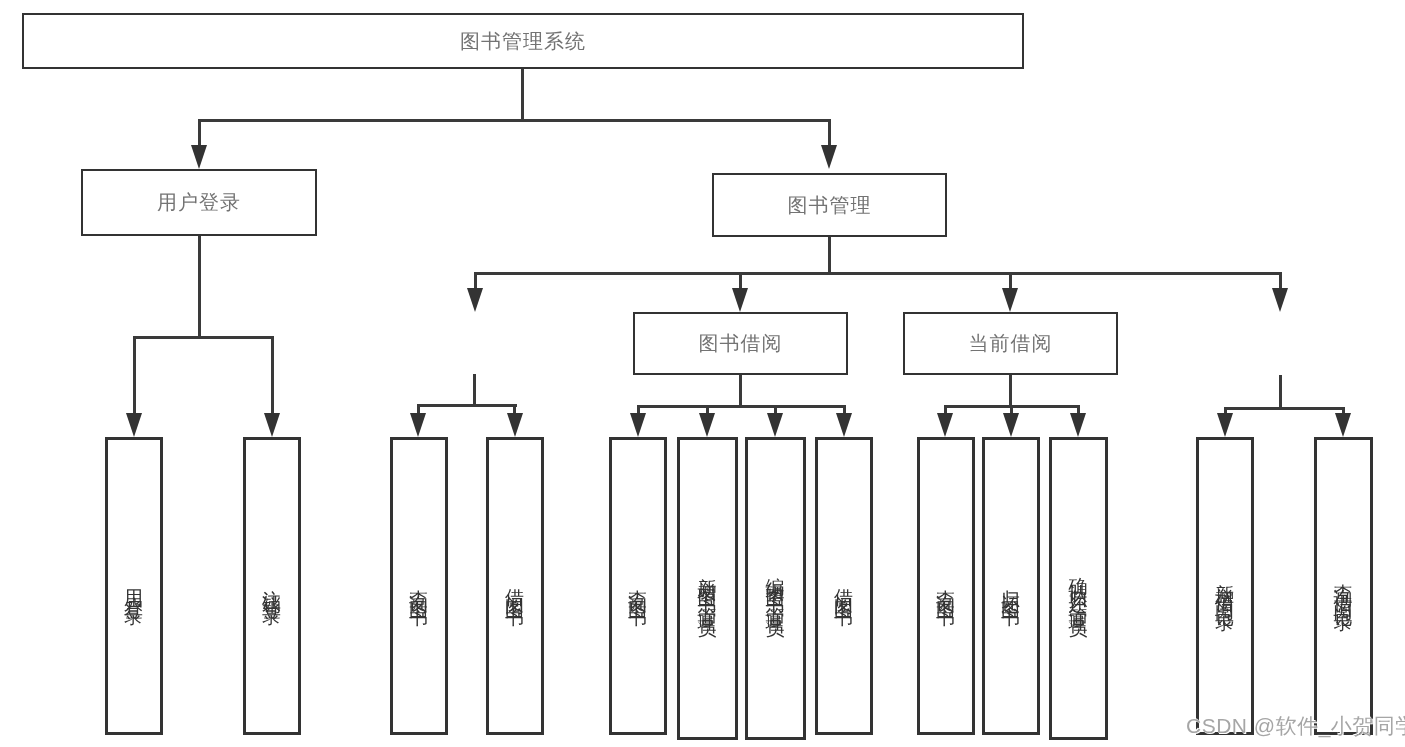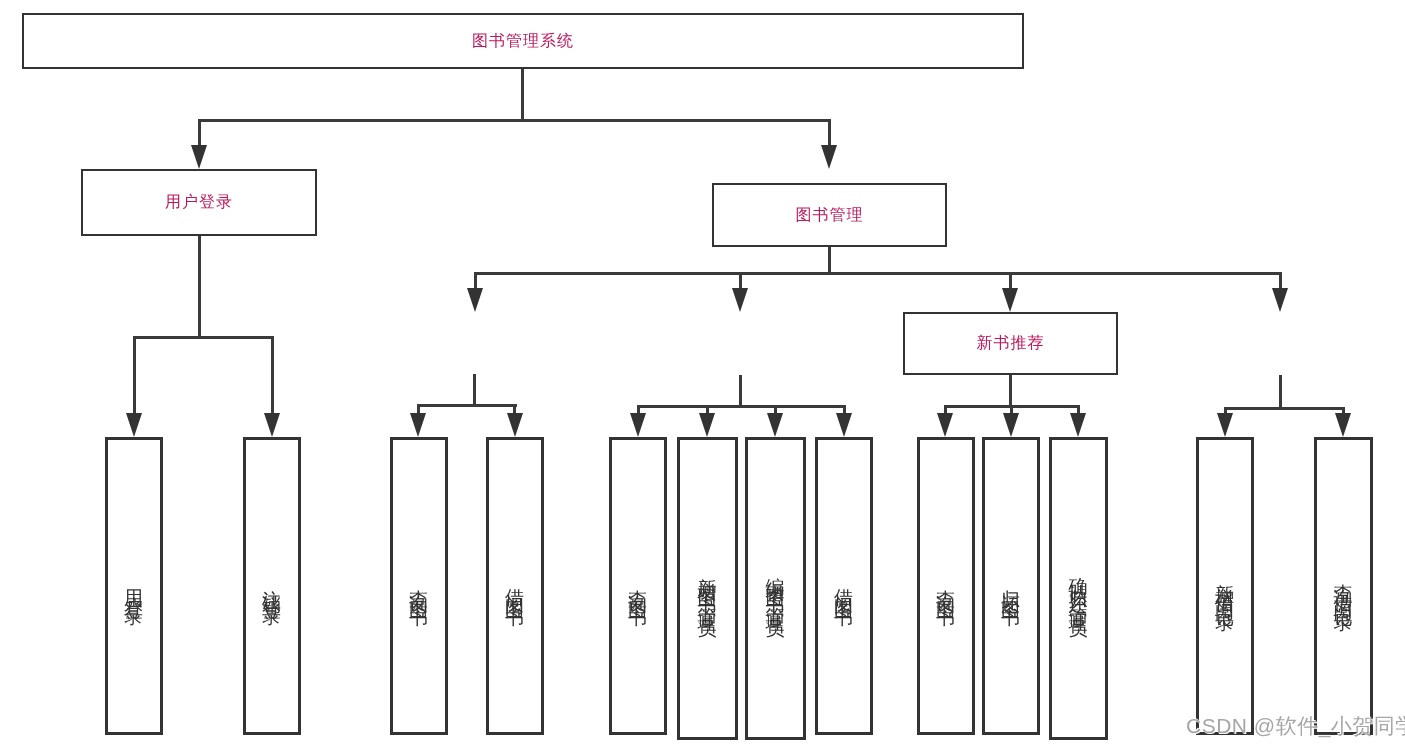--- a/index.html
+++ b/index.html
@@ -5,21 +5,21 @@
   html,body{margin:0;padding:0;background:#fff;}
   .canvas{
     position:relative;width:1405px;height:747px;background:#ffffff;
     font-family:"Liberation Sans","DejaVu Sans",sans-serif;overflow:hidden;
   }
   
   .hbox{
     position:absolute;box-sizing:border-box;border:2.5px solid #333333;background:#ffffff;
     display:flex;align-items:center;justify-content:center;z-index:2;
   }
-  .hbox span{font-size:16px;color:#be185d;letter-spacing:1px;white-space:nowrap;font-family:Liberation Mono, monospace;}
+  .hbox span{font-size:20px;color:#737373;letter-spacing:1px;white-space:nowrap;font-family:Liberation Mono, monospace;}
   
   .vbox{
     position:absolute;box-sizing:border-box;border:3px solid #333333;background:#ffffff;
     display:flex;align-items:center;justify-content:center;z-index:2;
     top:437px;height:298px;
   }
   .vbox span{
     writing-mode:vertical-rl;text-orientation:mixed;
     font-size:19px;color:#333333;letter-spacing:6px;line-height:1;white-space:nowrap;
   }
@@ -50,21 +50,21 @@
   <div class="vl" style="left:521px;top:69px;height:52px"></div>
   <div class="hl" style="left:198px;top:119px;width:633px"></div>
   <div class="vl" style="left:198px;top:119px;height:30px"></div>
   <div class="vl" style="left:828px;top:119px;height:30px"></div>
   <div class="arr" style="left:191px;top:145px"></div>
   <div class="arr" style="left:821px;top:145px"></div>
 
   <div class="hbox" style="left:81px;top:169px;width:236px;height:67px">
     <span>用户登录</span>
   </div>
-  <div class="hbox" style="left:712px;top:183px;width:235px;height:64px">
+  <div class="hbox" style="left:712px;top:173px;width:235px;height:64px">
     <span>图书管理</span>
   </div>
 
   <div class="vl" style="left:198px;top:236px;height:102px"></div>
   <div class="hl" style="left:133px;top:336px;width:141px"></div>
   <div class="vl" style="left:133px;top:336px;height:81px"></div>
   <div class="vl" style="left:271px;top:336px;height:81px"></div>
   <div class="arr" style="left:126px;top:413px"></div>
   <div class="arr" style="left:264px;top:413px"></div>
 
@@ -72,22 +72,25 @@
   <div class="hl" style="left:474px;top:272px;width:808px"></div>
   <div class="vl" style="left:474px;top:272px;height:20px"></div>
   <div class="vl" style="left:739px;top:272px;height:20px"></div>
   <div class="vl" style="left:1009px;top:272px;height:20px"></div>
   <div class="vl" style="left:1279px;top:272px;height:20px"></div>
   <div class="arr" style="left:467px;top:288px"></div>
   <div class="arr" style="left:732px;top:288px"></div>
   <div class="arr" style="left:1002px;top:288px"></div>
   <div class="arr" style="left:1272px;top:288px"></div>
 
+  <div class="hbox" style="left:633px;top:312px;width:215px;height:63px">
+    <span>图书借阅</span>
+  </div>
   <div class="hbox" style="left:903px;top:312px;width:215px;height:63px">
-    <span>新书推荐</span>
+    <span>当前借阅</span>
   </div>
 
   <div class="vl" style="left:473px;top:374px;height:33px"></div>
   <div class="hl" style="left:417px;top:404px;width:100px"></div>
   <div class="vl" style="left:417px;top:404px;height:13px"></div>
   <div class="vl" style="left:513px;top:404px;height:13px"></div>
   <div class="arr" style="left:410px;top:413px"></div>
   <div class="arr" style="left:507px;top:413px"></div>
 
   <div class="vl" style="left:739px;top:375px;height:32px"></div>

